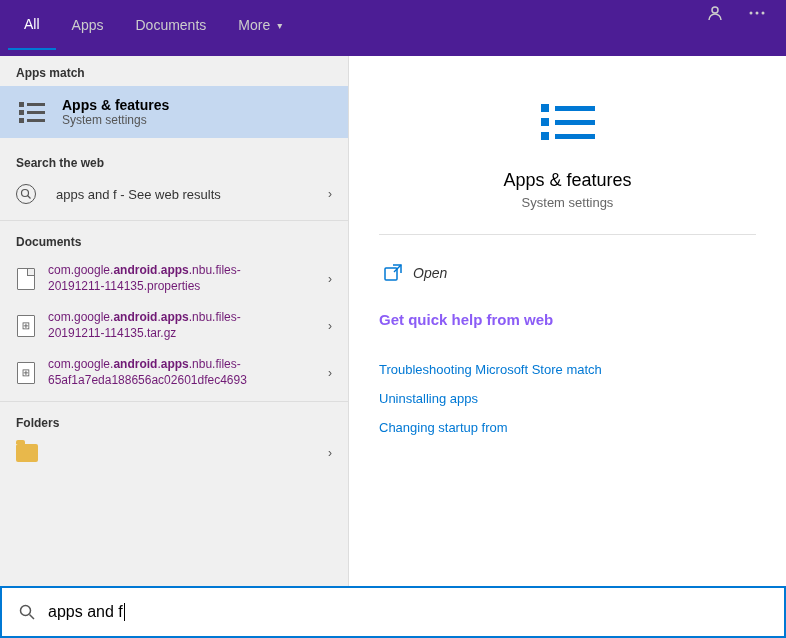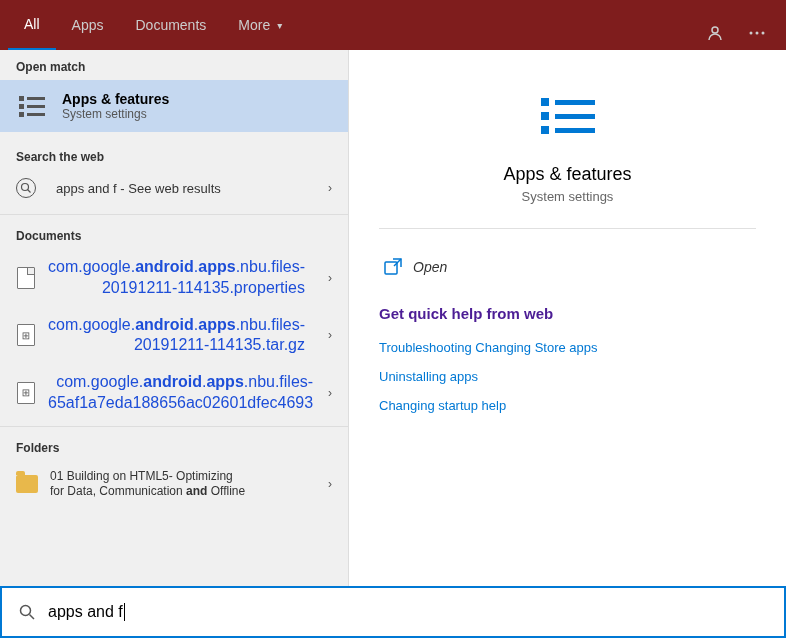--- a/index.html
+++ b/index.html
@@ -8,24 +8,24 @@
       height: 638px;
       font-family: 'Segoe UI', Arial, sans-serif;
       background: #f0f0f0;
       overflow: hidden;
       display: flex;
       flex-direction: column;
     }
 
     
     .top-nav {
-      background: #7f1d1d;
-      display: flex;
-      align-items: flex-end;
-      height: 50px;
+      background: #4c1d95;
+      display: flex;
+      align-items: flex-start;
+      height: 56px;
       padding: 0 8px;
     }
     .nav-tab {
       color: #ccc;
       padding: 0 16px;
       height: 50px;
       display: flex;
       align-items: center;
       font-size: 14px;
       cursor: pointer;
@@ -219,24 +219,23 @@
       display: flex;
       align-items: center;
       justify-content: center;
     }
     .file-icon-img::after {
       content: '⊞';
       font-size: 10px;
       color: #555;
     }
     .doc-name {
-      font-size: 16px;
-      color: #1d4ed8;
+      font-size: 12px;
+      color: #701a75;
       line-height: 1.3;
-      text-align: right;
     }
     .doc-name .highlight {
       font-weight: 700;
     }
 
     
     .folder-item {
       display: flex;
       align-items: center;
       padding: 8px 16px;
@@ -355,22 +354,22 @@
       width: 20px;
       height: 20px;
       display: flex;
       align-items: center;
       justify-content: center;
     }
 
     .quick-help-title {
       font-size: 15px;
       font-weight: 600;
-      color: #4c1d95;
-      margin-bottom: 14px;
+      color: #8b5cf6;
+      margin-bottom: 30px;
     }
 
     .help-link {
       font-size: 13px;
       color: #0078d4;
       cursor: pointer;
       padding: 4px 0;
       display: block;
       text-decoration: none;
       margin-bottom: 6px;
@@ -444,21 +443,21 @@
         <circle cx="15" cy="9" r="1.5" fill="#ccc"></circle>
       </svg>
     </div>
   </div>
 </div>
 
 <div class="main-content">
 
   <div class="left-panel">
 
-    <div class="section-label">Open match</div>
+    <div class="section-label">Apps match</div>
     <div class="best-match-item">
       <div class="best-match-icon">
         <div class="apps-icon-small">
           <div class="row">
               <div class="dot"></div>
               <div class="line"></div>
             </div>
           <div class="row">
               <div class="dot"></div>
               <div class="line"></div>
@@ -533,23 +532,20 @@
       <div class="chevron-right">›</div>
     </div>
 
     <div class="section-divider"></div>
 
     <div class="section-label">Folders</div>
 
     <div class="folder-item">
       <div class="folder-left">
         <div class="folder-icon"></div>
-        <div class="folder-name">
-          01 Building on HTML5- Optimizing<br>for Data, Communication <span class="highlight">and</span> Offline
-        </div>
       </div>
       <div class="chevron-right">›</div>
     </div>
 
   </div>
 
   <div class="right-panel">
 
     <div class="app-detail">
       <div class="app-big-icon">
@@ -577,23 +573,23 @@
         <svg width="18" height="18" viewBox="0 0 18 18" fill="none">
           <rect x="1" y="4" width="12" height="12" rx="1" stroke="#0078d4" stroke-width="1.5" fill="none"></rect>
           <polyline points="9,1 17,1 17,9" stroke="#0078d4" stroke-width="1.5" fill="none"></polyline>
           <line x1="10" y1="8" x2="17" y2="1" stroke="#0078d4" stroke-width="1.5"></line>
         </svg>
       </div>
       <span>Open</span>
     </button>
 
     <div class="quick-help-title">Get quick help from web</div>
-    <a class="help-link" href="#">Troubleshooting Changing Store apps</a>
+    <a class="help-link" href="#">Troubleshooting Microsoft Store match</a>
     <a class="help-link" href="#">Uninstalling apps</a>
-    <a class="help-link" href="#">Changing startup help</a>
+    <a class="help-link" href="#">Changing startup from</a>
 
   </div>
 
 </div>
 
 <div class="search-bar">
   <div class="search-icon-wrap">
     <svg width="18" height="18" viewBox="0 0 18 18" fill="none">
       <circle cx="7.5" cy="7.5" r="5" stroke="#555" stroke-width="1.5"></circle>
       <line x1="11.5" y1="11.5" x2="16" y2="16" stroke="#555" stroke-width="1.5"></line>

